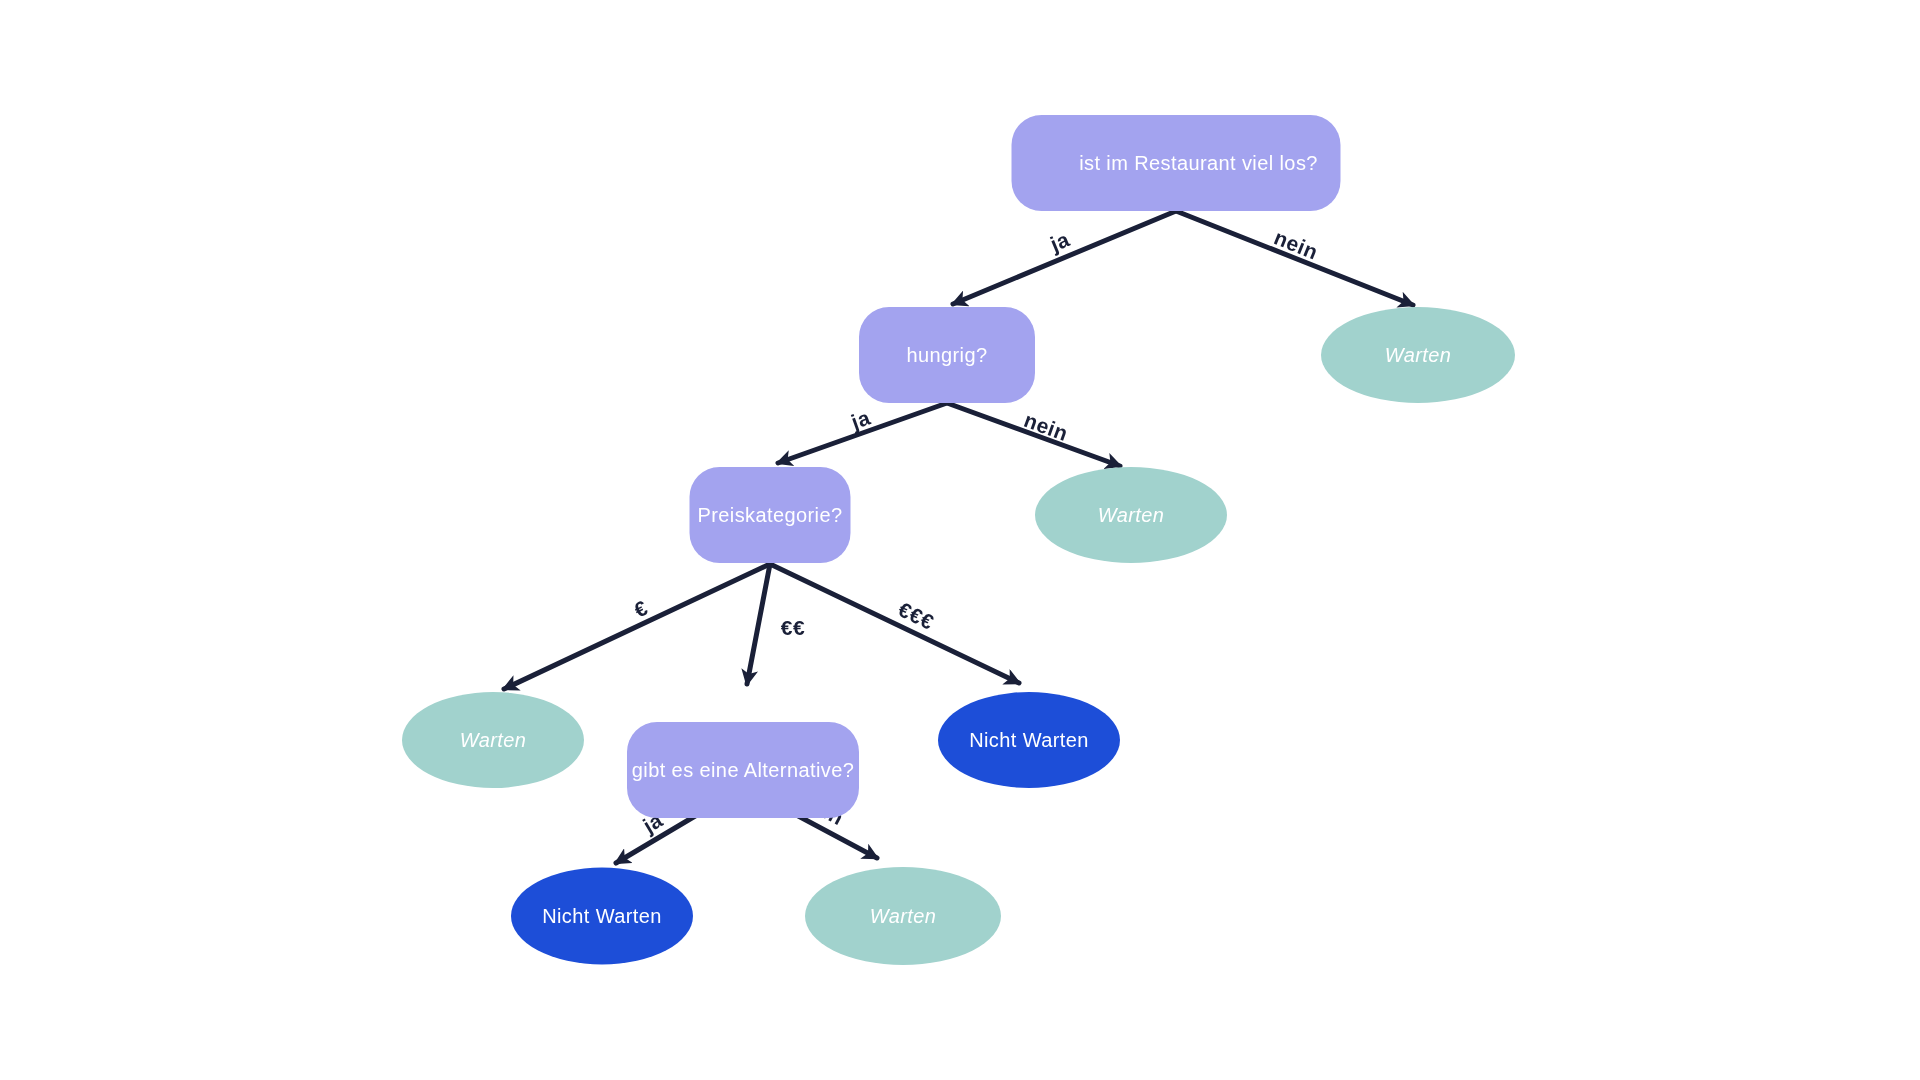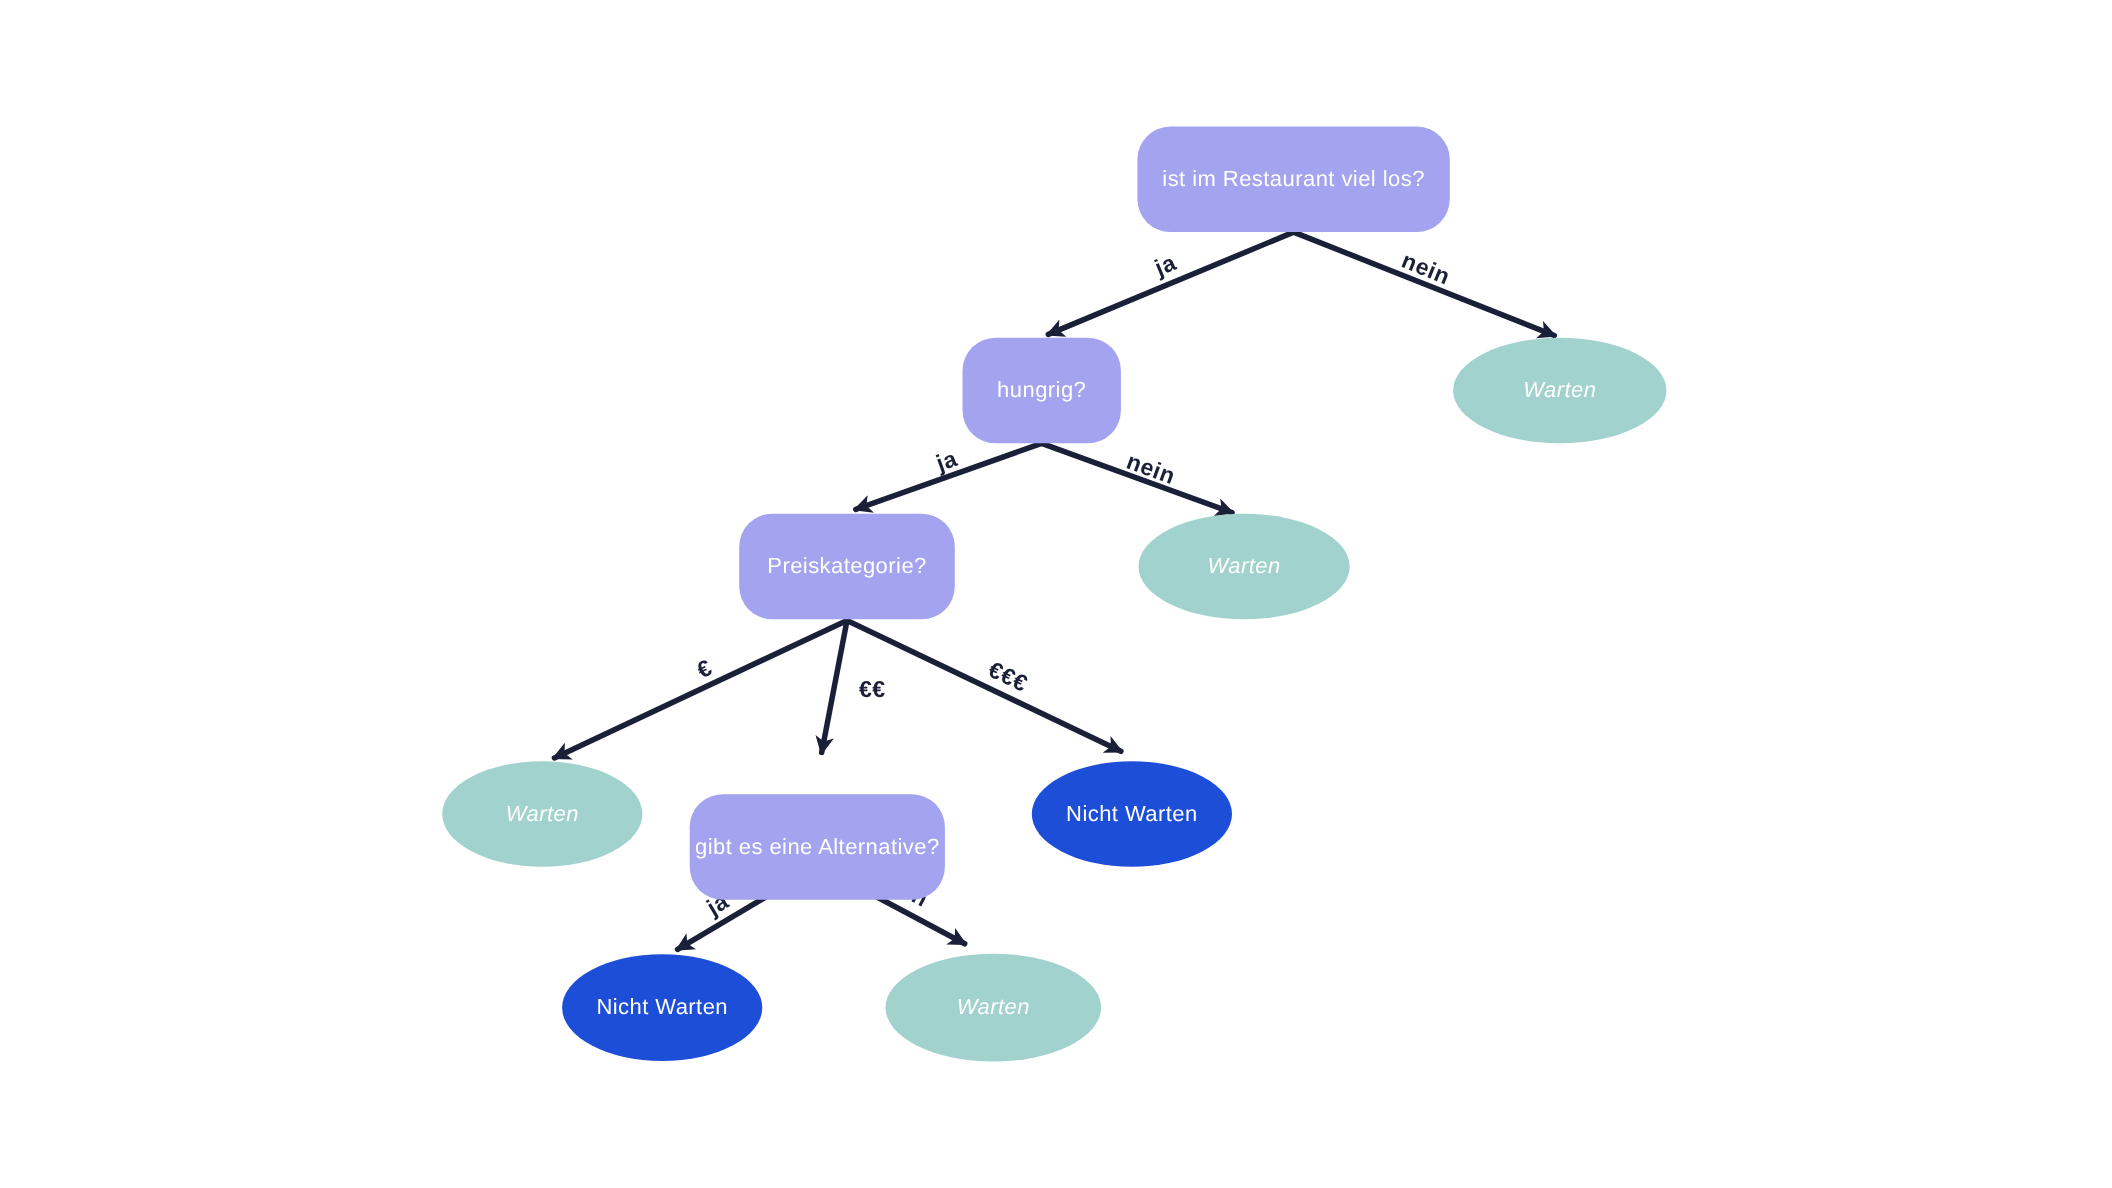--- a/index.html
+++ b/index.html
@@ -89,24 +89,24 @@
   <div class="edge-label" style="left:1060px; top:242px; --rot:-22.5deg">ja</div>
   <div class="edge-label" style="left:1296px; top:245px; --rot:22deg">nein</div>
   <div class="edge-label" style="left:861px;  top:420px; --rot:-19.5deg">ja</div>
   <div class="edge-label" style="left:1046px; top:427px; --rot:20deg">nein</div>
   <div class="edge-label" style="left:641px;  top:609px; --rot:-25deg">€</div>
   <div class="edge-label" style="left:793px;  top:628px; --rot:0deg">€€</div>
   <div class="edge-label" style="left:916px;  top:616px; --rot:25.5deg">€€€</div>
   <div class="edge-label" style="left:653px;  top:823px; --rot:-31deg">ja</div>
   <div class="edge-label" style="left:822px;  top:809px; --rot:28deg">nein</div>
 
-  <div class="node decision" style="left:1176px; top:163px; width:284px; height:96px;">ist im Restaurant viel los?</div>
-  <div class="node decision" style="left:947px;  top:355px; width:144px; height:96px;">hungrig?</div>
+  <div class="node decision" style="left:1176px; top:163px; width:284px; height:96px;padding-left:45px;">ist im Restaurant viel los?</div>
+  <div class="node decision" style="left:947px;  top:355px; width:176px; height:96px;">hungrig?</div>
   <div class="node leaf wait" style="left:1418px; top:355px; width:194px; height:96px;">Warten</div>
-  <div class="node decision" style="left:770px;  top:515px; width:196px; height:96px;">Preiskategorie?</div>
+  <div class="node decision" style="left:770px;  top:515px; width:161px; height:96px;">Preiskategorie?</div>
   <div class="node leaf wait" style="left:1131px; top:515px; width:192px; height:96px;">Warten</div>
   <div class="node leaf wait" style="left:493px;  top:740px; width:182px; height:96px;">Warten</div>
   <div class="node decision" style="left:743px;  top:739px; width:232px; height:96px;margin-top:31px;">gibt es eine Alternative?</div>
   <div class="node leaf nowait" style="left:1029px; top:740px; width:182px; height:96px;">Nicht Warten</div>
   <div class="node leaf nowait" style="left:602px;  top:916px; width:182px; height:97px;">Nicht Warten</div>
   <div class="node leaf wait" style="left:903px;  top:916px; width:196px; height:98px;">Warten</div>
 
 </div>
 
 </body></html>

